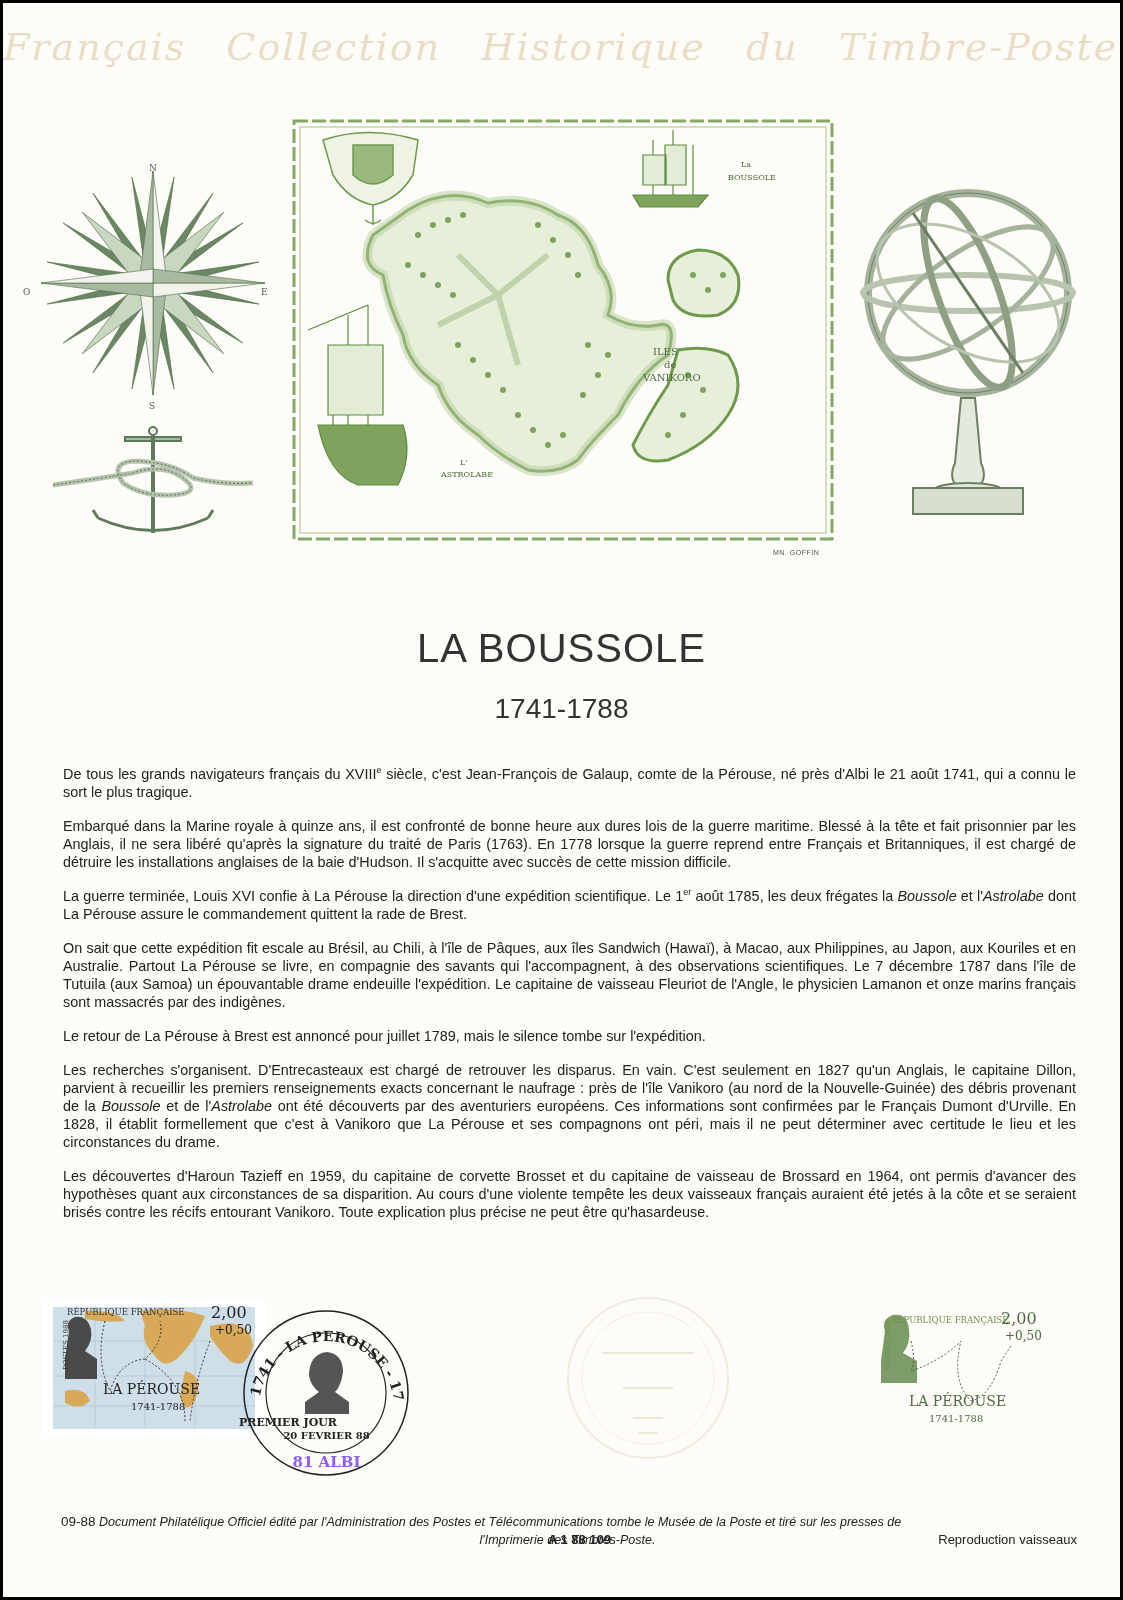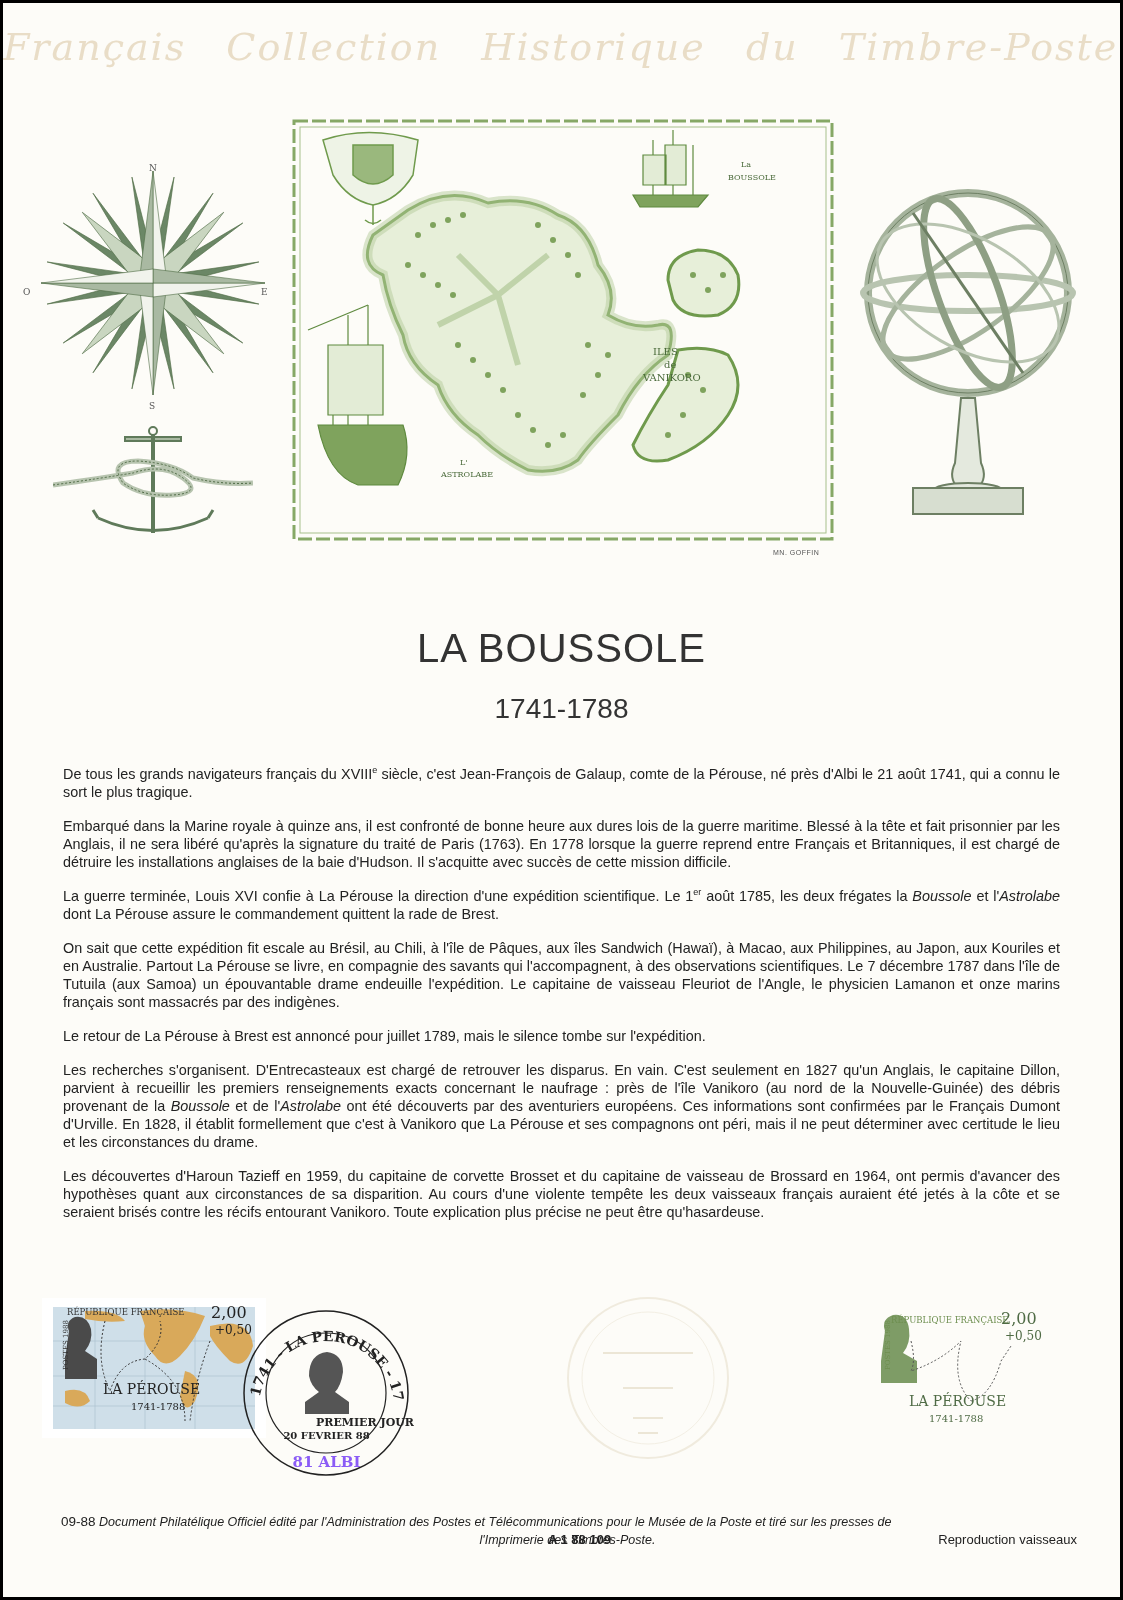--- a/index.html
+++ b/index.html
@@ -8,21 +8,21 @@
   .watermark{position:absolute;left:0;top:22px;width:1117px;white-space:nowrap;font-family:"DejaVu Serif",serif;font-style:italic;font-size:38px;color:#e9ddc7;letter-spacing:2px;}
   .watermark span{margin-right:26px;text-align:center;}
   .compass{position:absolute;left:30px;top:160px;width:240px;height:240px;}
   .anchor{position:absolute;left:50px;top:420px;width:200px;height:120px;}
   .map{position:absolute;left:285px;top:112px;width:550px;height:430px;}
   .map-credit{position:absolute;left:770px;top:546px;font-size:7px;color:#555;letter-spacing:0.5px;}
   .sphere{position:absolute;left:850px;top:180px;width:230px;height:360px;}
   .title{position:absolute;left:0;width:1117px;text-align:center;top:623px;font-size:40px;color:#333;letter-spacing:1px;}
   .years{position:absolute;left:0;width:1117px;text-align:center;top:690px;font-size:28px;color:#333;}
   .body{position:absolute;left:60px;top:762px;width:1013px;font-size:14.4px;line-height:18px;color:#222;text-align:justify;}
-  .body p{margin:0 16px 16px 0;}
+  .body p{margin:0 0 16px 0;}
   .body i{font-style:italic;}
   sup{font-size:9px;line-height:0;}
   .stamp-left{position:absolute;left:42px;top:1298px;width:218px;height:134px;background:#fff;box-shadow:0 0 0 3px #fff;}
   .stamp-right{position:absolute;left:868px;top:1298px;width:170px;height:134px;}
   .cancel{position:absolute;left:236px;top:1303px;width:175px;height:175px;}
   .seal{position:absolute;left:560px;top:1290px;width:170px;height:170px;}
   .footer{position:absolute;left:58px;top:1510px;width:1013px;font-size:12.5px;color:#222;line-height:18px;}
   .footer .code{font-style:normal;font-size:13.5px;}
   .footer i{font-style:italic;}
   .footer-row2{position:relative;height:18px;text-align:center;}
@@ -233,21 +233,21 @@
   <div class="cancel">
     <svg width="175" height="175" viewBox="0 0 175 175">
       <defs>
           <path id="ring" d="M 20 95 A 68 68 0 0 1 155 95"></path>
         </defs>
       <circle cx="87" cy="87" r="82" fill="none" stroke="#222" stroke-width="1.5"></circle>
       <circle cx="87" cy="87" r="60" fill="none" stroke="#222" stroke-width="1.2"></circle>
       <text font-family="DejaVu Serif, serif" font-size="14" font-weight="bold" fill="#222"><textPath href="#ring" startOffset="4"><tspan>1741 - LA PEROUSE - 1788</tspan></textPath></text>
       <path d="M70 70 Q70 48 88 46 Q104 48 104 66 Q102 80 96 86 L110 96 L110 108 L66 108 L66 96 L80 86 Q72 80 70 70 Z" fill="#555"></path>
     </svg>
-    <div style="position:absolute;left:0;width:175px;top:110px;text-align:right;font-family:'DejaVu Serif',serif;font-size:11px;font-weight:bold;color:#222;">PREMIER JOUR</div>
+    <div style="position:absolute;left:0;width:175px;top:110px;text-align:left;font-family:'DejaVu Serif',serif;font-size:11px;font-weight:bold;color:#222;">PREMIER JOUR</div>
     <div style="position:absolute;left:0;width:175px;top:124px;text-align:center;font-family:'DejaVu Serif',serif;font-size:10px;font-weight:bold;color:#222;">20 FEVRIER 88</div>
     <div style="position:absolute;left:0;width:175px;top:147px;text-align:center;font-family:'DejaVu Serif',serif;font-size:15px;font-weight:bold;color:#8b5cf6;">81 ALBI</div>
   </div>
 
   <svg class="seal" viewBox="0 0 170 170">
     <circle cx="85" cy="85" r="80" fill="none" stroke="#f0ebde" stroke-width="2"></circle>
     <circle cx="85" cy="85" r="66" fill="none" stroke="#f3efe4" stroke-width="1"></circle>
     <path d="M40 60 L130 60 M60 95 L110 95 M70 125 L100 125 M75 140 L95 140" stroke="#ece6d6" stroke-width="2"></path>
   </svg>
 
@@ -258,20 +258,20 @@
     </svg>
     <div style="position:absolute;left:20px;top:14px;font-family:'DejaVu Serif',serif;font-size:8.5px;color:#6e8f50;">RÉPUBLIQUE FRANÇAISE</div>
     <div style="position:absolute;left:-8px;top:40px;transform:rotate(-90deg);font-family:'DejaVu Serif',serif;font-size:7px;color:#6e8f50;">POSTES 1988</div>
     <div style="position:absolute;left:130px;top:8px;font-family:'DejaVu Serif',serif;font-size:16px;color:#4f6b45;">2,00</div>
     <div style="position:absolute;left:134px;top:28px;font-family:'DejaVu Serif',serif;font-size:12px;color:#4f6b45;">+0,50</div>
     <div style="position:absolute;left:38px;top:92px;font-family:'DejaVu Serif',serif;font-size:14px;color:#4f6b45;">LA PÉROUSE</div>
     <div style="position:absolute;left:58px;top:112px;font-family:'DejaVu Serif',serif;font-size:10px;color:#4f6b45;">1741-1788</div>
   </div>
 
   <div class="footer">
-    <div><span class="code">09-88</span><i> Document Philatélique Officiel édité par l'Administration des Postes et Télécommunications pour le Musée de la Poste et tiré sur les presses de</i></div>
+    <div><span class="code">09-88</span><i> Document Philatélique Officiel édité par l'Administration des Postes et Télécommunications tombe le Musée de la Poste et tiré sur les presses de</i></div>
     <div class="footer-row2">
       <i>l'Imprimerie des Timbres-Poste.</i>
       <span class="ref">A 1 88 109</span>
       <span class="repro">Reproduction vaisseaux</span>
     </div>
   </div>
 </div>
 
 </body></html>

